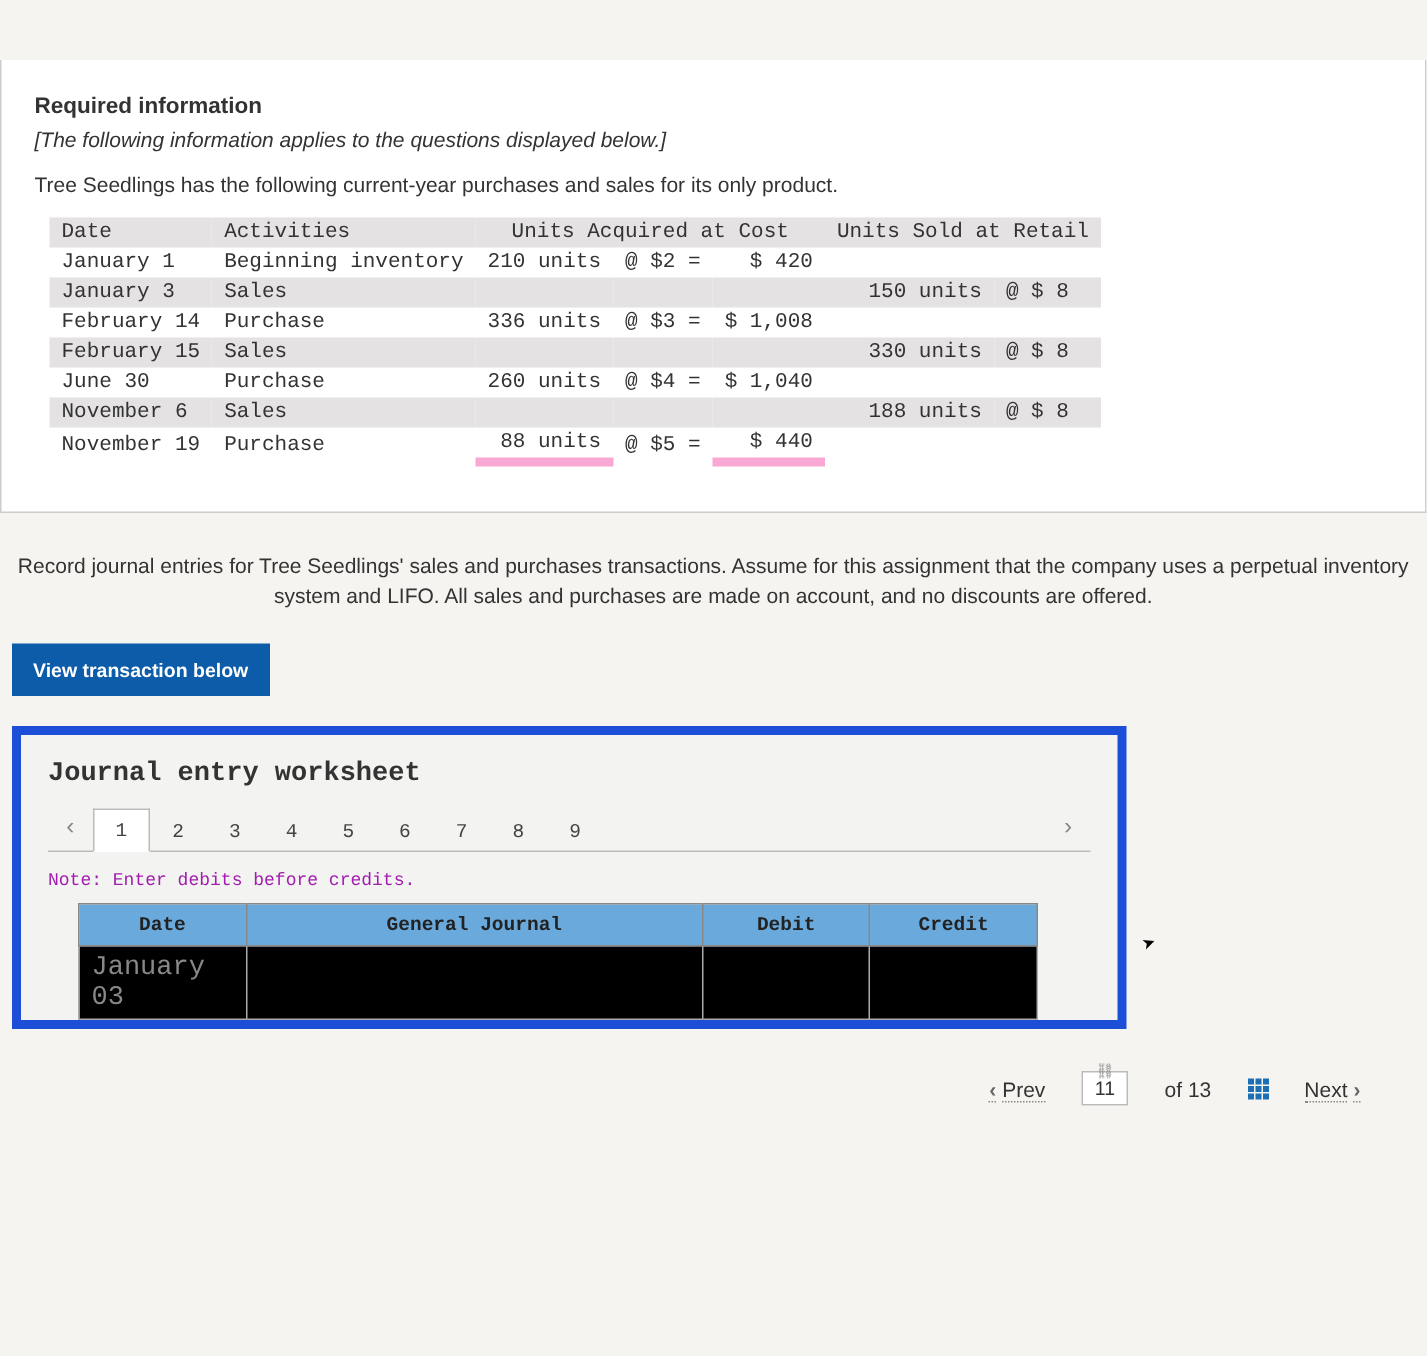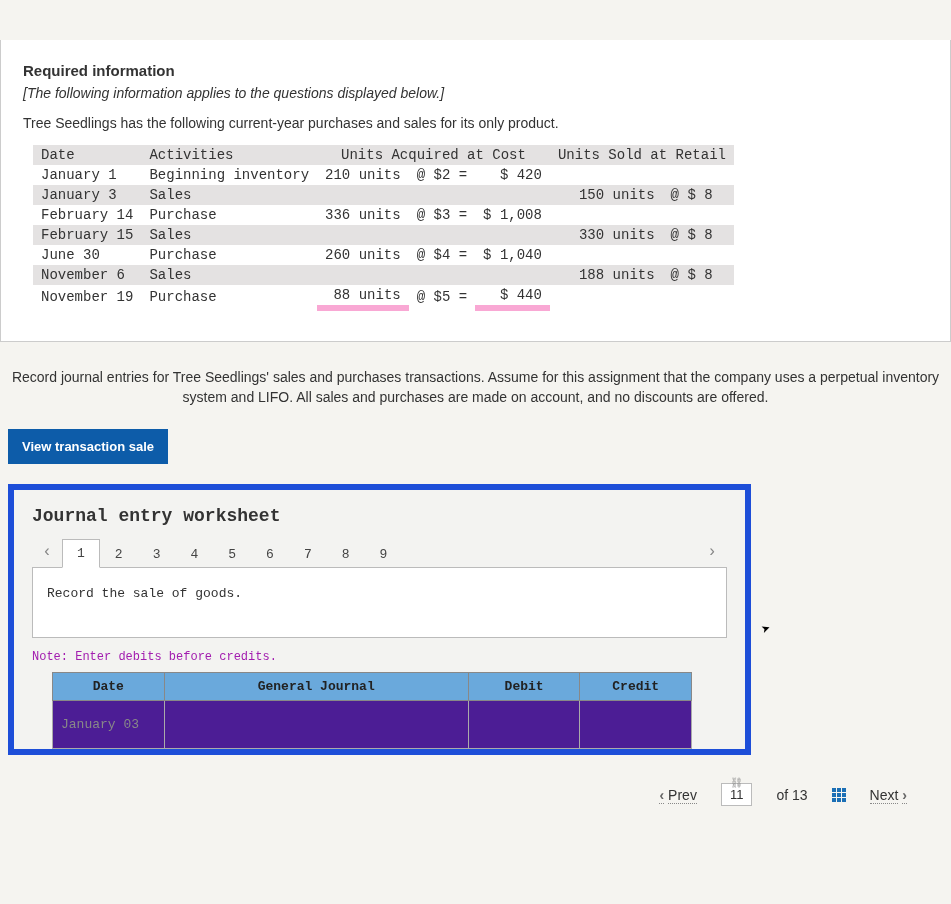--- a/index.html
+++ b/index.html
@@ -86,24 +86,24 @@
   .je-table th {
     background: #6aa9dc;
     color: #222;
     border: 1px solid #888;
     padding: 6px 8px;
     font-size: 13px;
     font-weight: bold;
     text-align: center;
   }
   .je-table td {
-    background: #4c1d95;
+    background: #000000;
     border: 1px solid #aaa;
-    padding: 16px 8px;
-    font-size: 13px;
+    padding: 4px 8px;
+    font-size: 18px;
     height: 22px;
   }
   .je-table td.ghost { color: #888; }
   
   .footer-nav {
     display: flex;
     justify-content: flex-end;
     align-items: center;
     gap: 24px;
     padding: 18px 40px 12px 0;
@@ -204,38 +204,37 @@
       <td class="right underline">$ 440</td>
       <td></td>
           <td></td>
     </tr>
   </tbody>
     </table>
 </div>
 
 <div class="instructions">Record journal entries for Tree Seedlings' sales and purchases transactions. Assume for this assignment that the company uses a perpetual inventory system and LIFO. All sales and purchases are made on account, and no discounts are offered.</div>
 
-<button class="view-btn">View transaction sale</button>
+<button class="view-btn">View transaction below</button>
 
 <div class="worksheet">
   <div class="ws-title">Journal entry worksheet</div>
   <div class="tabrow">
     <div class="nav">‹</div>
     <div class="tab active">1</div>
     <div class="tab">2</div>
     <div class="tab">3</div>
     <div class="tab">4</div>
     <div class="tab">5</div>
     <div class="tab">6</div>
     <div class="tab">7</div>
     <div class="tab">8</div>
     <div class="tab">9</div>
     <div class="nav" style="margin-left:auto">›</div>
   </div>
-  <div class="instruction-box">Record the sale of goods.</div>
   <div class="cursor-arrow">➤</div>
   <div class="note">Note: Enter debits before credits.</div>
 
   <table class="je-table">
     <tbody>
         <tr>
       <th style="width:110px">Date</th>
       <th style="width:300px">General Journal</th>
       <th style="width:110px">Debit</th>
       <th style="width:110px">Credit</th>

